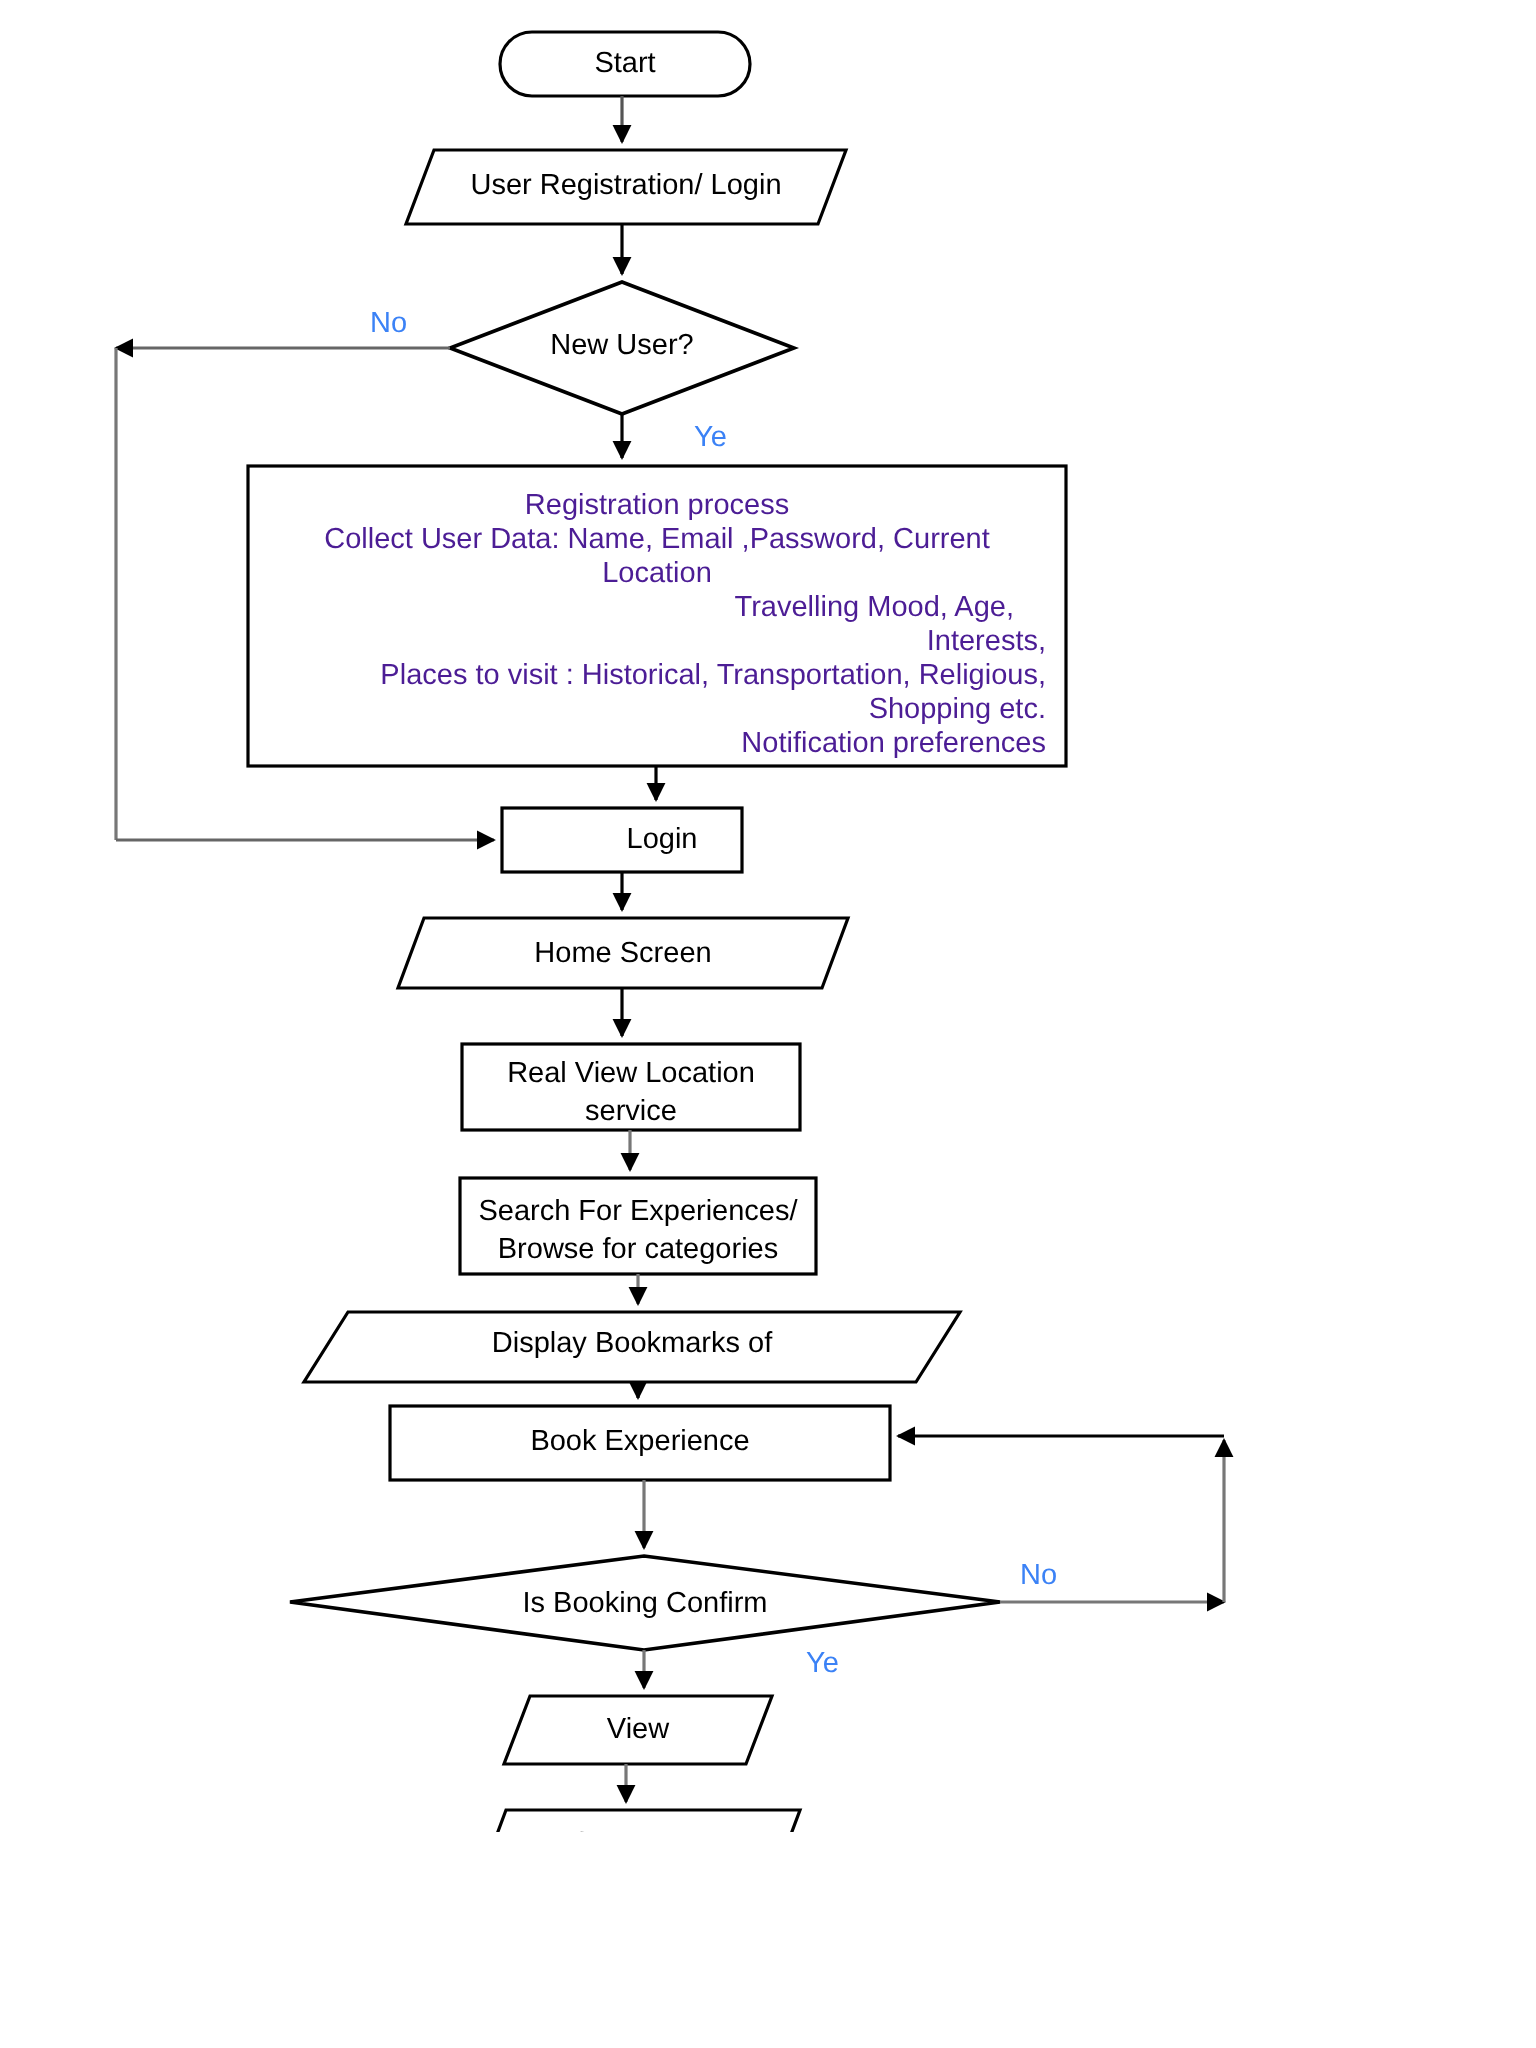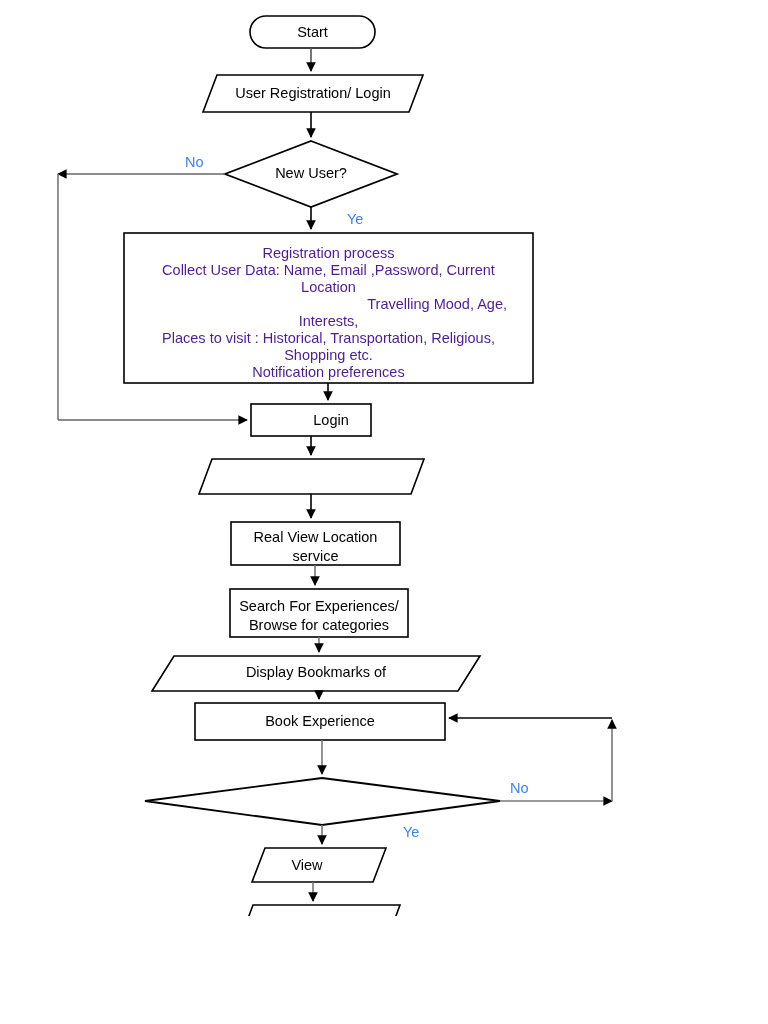--- a/index.html
+++ b/index.html
@@ -48,21 +48,21 @@
   .reg-text {
     position: absolute;
     font-family: Liberation Sans, sans-serif;
     font-size: 14.5px;
     line-height: 20.5px;
     color: #4c1d95;
     white-space: pre;
   }
   .reg-center { text-align: center; }
   .reg-right  { text-align: right; }
-  .reg-left   { text-align: center; }
+  .reg-left   { text-align: right; }
   .clip-wrap {
     position: absolute;
     overflow: hidden;
   }
   .clipped-line {
     position: absolute;
     left: 0;
     top: 0;
     width: 100%;
     text-align: center;
@@ -163,37 +163,39 @@
     <div class="reg-text reg-center" style="left:134px; top:277px; width:389px;">Location</div>
     <div class="reg-text reg-right" style="left:134px; top:294px; width:373px;">Travelling Mood, Age,</div>
     <div class="reg-text reg-left" style="left:134px; top:311px; width:389px;">Interests,</div>
     <div class="reg-text reg-left" style="left:134px; top:328px; width:389px;">Places to visit : Historical, Transportation, Religious,</div>
     <div class="reg-text reg-left" style="left:134px; top:345px; width:389px;">Shopping etc.</div>
     <div class="reg-text reg-left" style="left:134px; top:362px; width:389px;">Notification preferences</div>
   </div>
 
   <div class="node-label" style="left:251px; top:411px; width:120px;padding-left:20px;">Login</div>
 
+  <div class="node-label" style="left:199px; top:468px; width:225px;">Home Screen</div>
 
   <div class="node-label" style="left:231px; top:528px; width:169px;">Real View Location
 service</div>
 
   <div class="node-label" style="left:227px; top:597px; width:184px;">Search For Experiences/
 Browse for categories</div>
 
   <div class="node-label" style="left:152px; top:663px; width:328px;">Display Bookmarks of</div>
 
   <div class="clip-wrap" style="left:152px; top:682px; width:328px; height:5px;">
     <div class="clipped-line">users</div>
   </div>
 
   <div class="node-label" style="left:195px; top:712px; width:250px;">Book Experience</div>
 
-
-  <div class="node-label" style="left:240px; top:856px; width:134px;">View</div>
+  <div class="node-label" style="left:200px; top:793px; width:245px;">Is Booking Confirm</div>
+
+  <div class="node-label" style="left:252px; top:856px; width:134px;">View</div>
 
   <div class="node-label" style="left:240px; top:913px; width:160px;">Go to User</div>
 
   <div class="node-label" style="left:250px; top:978px; width:125px;">Stop</div>
 
   <div class="edge-label" style="left:185px; top:153px;">No</div>
 
   <div class="edge-label" style="left:347px; top:210px;">Ye</div>
 
   <div class="edge-label" style="left:510px; top:779px;">No</div>

